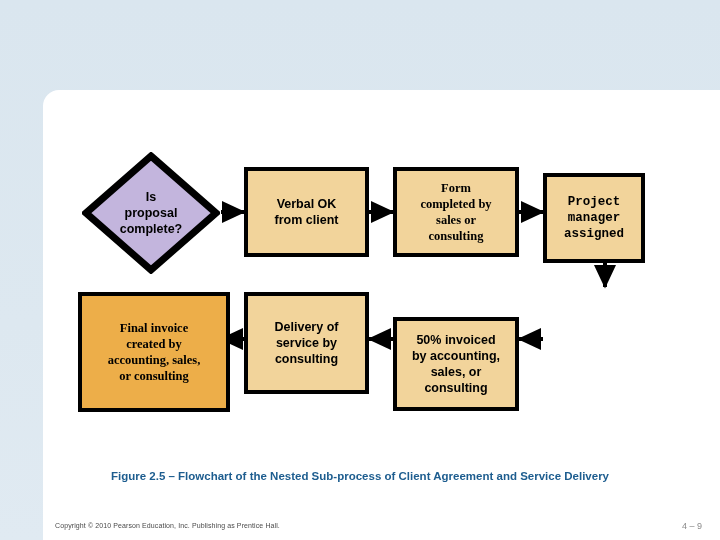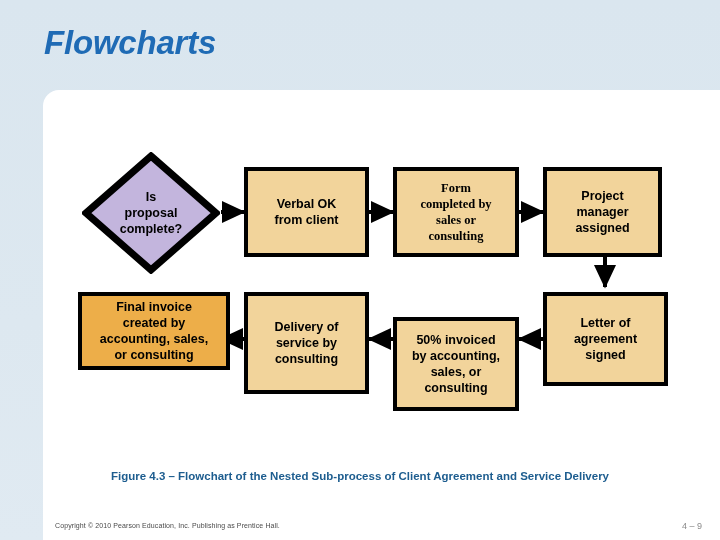--- a/index.html
+++ b/index.html
@@ -130,21 +130,20 @@
     font-size: 9px;
     color: #8a8a8a;
     white-space: nowrap;
   }
 </style>
 </head>
 <body>
 
 <div id="slide">
 
-  <div id="slide-title">Flowcharts</div>
 
   <div id="content-panel"></div>
 
   <div id="flow-canvas">
 
     <svg class="arrow" width="720" height="440" viewBox="0 0 720 440" style="left:0; top:0;">
       <defs>
         <marker id="ah-r" markerWidth="7" markerHeight="7" refX="5.6" refY="3.2" orient="auto" markerUnits="strokeWidth">
           <path d="M0,0.4 L6,3.2 L0,6 z" fill="#000"></path>
         </marker>
@@ -179,53 +178,48 @@
 from client</span>
     </div>
 
     <div class="node" style="left:393px; top:167px; width:126px; height:90px;font-family:Liberation Serif, serif;">
       <span style="white-space:pre-line">Form
 completed by
 sales or
 consulting</span>
     </div>
 
-    <div class="node" style="left:543px; top:167px; width:119px; height:90px;">
+    <div class="node" style="left:543px; top:173px; width:102px; height:90px;font-family:Liberation Mono, monospace;">
       <span style="white-space:pre-line">Project
 manager
 assigned</span>
     </div>
 
-    <div class="node accent" style="left:78px; top:292px; width:152px; height:78px;">
+    <div class="node accent" style="left:78px; top:292px; width:152px; height:120px;font-family:Liberation Serif, serif;">
       <span style="white-space:pre-line">Final invoice
 created by
 accounting, sales,
 or consulting</span>
     </div>
 
     <div class="node" style="left:244px; top:292px; width:125px; height:102px;">
       <span style="white-space:pre-line">Delivery of
 service by
 consulting</span>
     </div>
 
     <div class="node" style="left:393px; top:292px; width:126px; height:94px;margin-top:25px;">
       <span style="white-space:pre-line">50%  invoiced
 by accounting,
 sales, or
 consulting</span>
     </div>
 
-    <div class="node" style="left:543px; top:292px; width:125px; height:94px;">
-      <span style="white-space:pre-line">Letter of
-agreement
-signed</span>
-    </div>
 
   </div>
 
-  <div id="figure-caption">Figure 4.3 –  Flowchart of the Nested Sub-process of Client Agreement and Service Delivery</div>
+  <div id="figure-caption">Figure 2.5 –  Flowchart of the Nested Sub-process of Client Agreement and Service Delivery</div>
 
   <div id="copyright-line">Copyright © 2010 Pearson Education, Inc. Publishing as Prentice Hall.</div>
 
   <div id="page-number">4 – 9</div>
 
 </div>
 
 </body></html>

